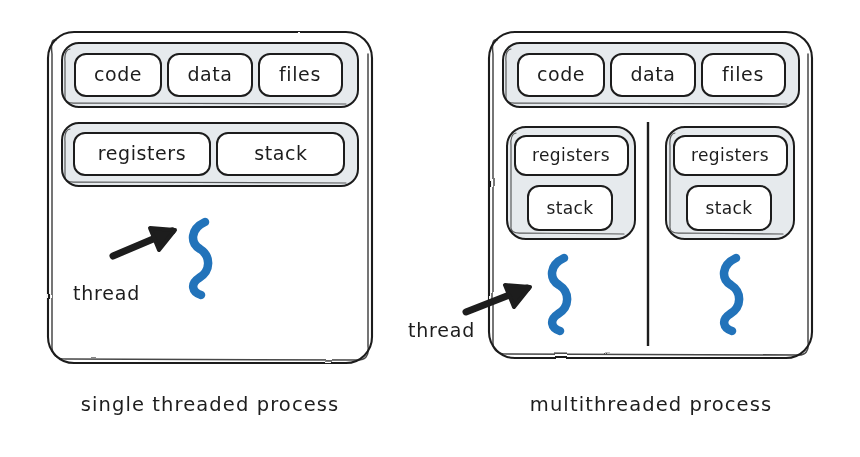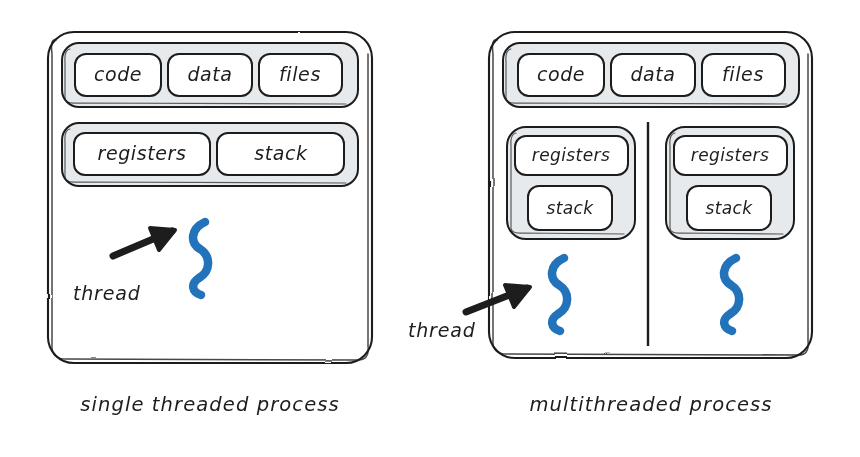--- a/index.html
+++ b/index.html
@@ -2,21 +2,21 @@
 <html><head>
 <meta charset="utf-8">
 <style>
   html,body{margin:0;padding:0;}
   body{
     width:860px;height:457px;
     background:#ffffff;
     font-family:"DejaVu Sans", sans-serif;
     overflow:hidden;
   }
-  #stage{position:relative;width:860px;height:457px;font-style:italic;}
+  #stage{position:relative;width:860px;height:457px;}
   svg#scene{position:absolute;left:0;top:0;width:860px;height:457px;display:block;}
 
   
   .lbl{
     font-family:"DejaVu Sans", sans-serif;
     font-weight:400;
     fill:#1d1d1d;
   }
   .lbl-box{ font-size:19px; letter-spacing:0.6px; }
   .lbl-box-sm{ font-size:17px; letter-spacing:0.4px; }

